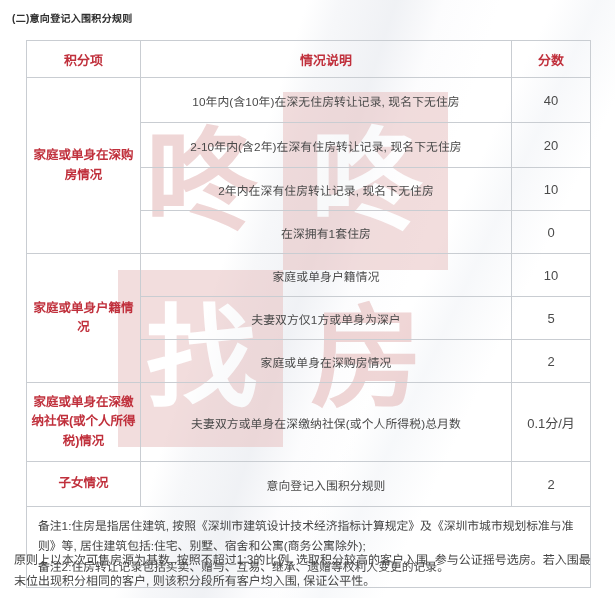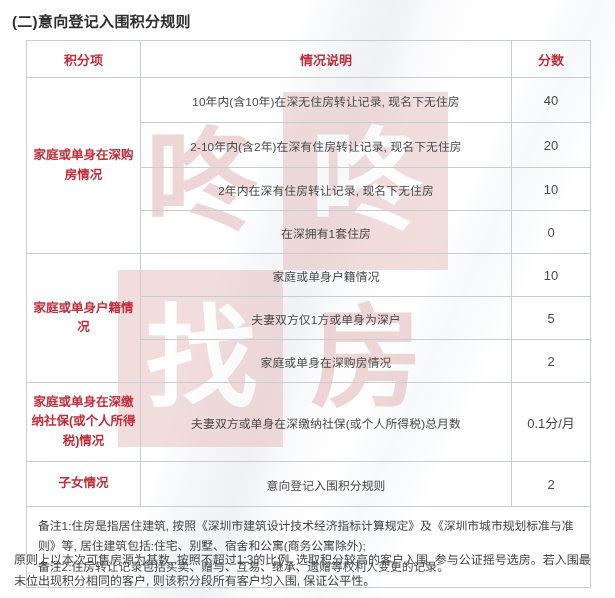--- a/index.html
+++ b/index.html
@@ -72,21 +72,21 @@
 
   
   .page {
     position: relative;
     z-index: 2;
     padding: 0;
   }
 
   .doc-title {
     margin: 10px 0 0 12px;
-    font-size: 15px;
+    font-size: 10px;
     font-weight: bold;
     color: #2f2f2f;
     letter-spacing: 0.3px;
   }
 
   
   .score-table {
     position: absolute;
     left: 26px;
     top: 30px;

